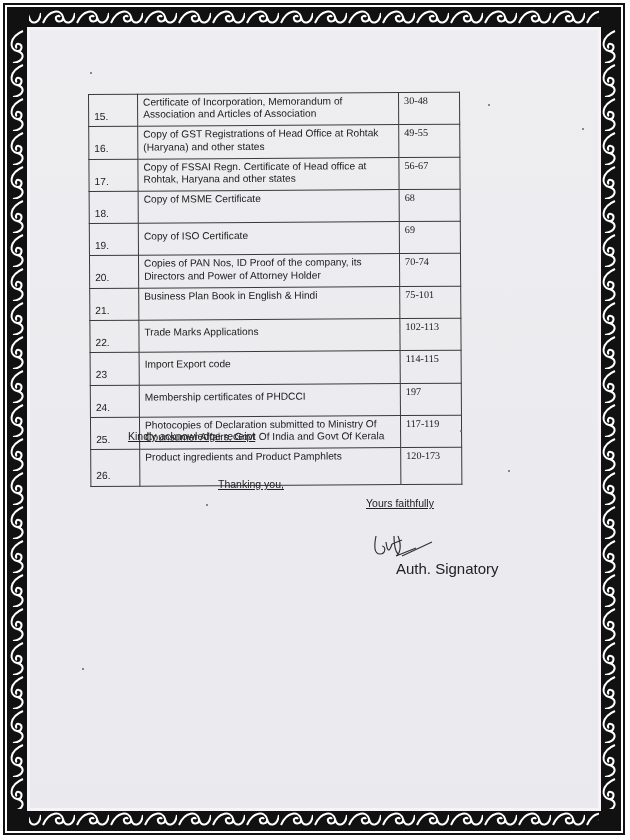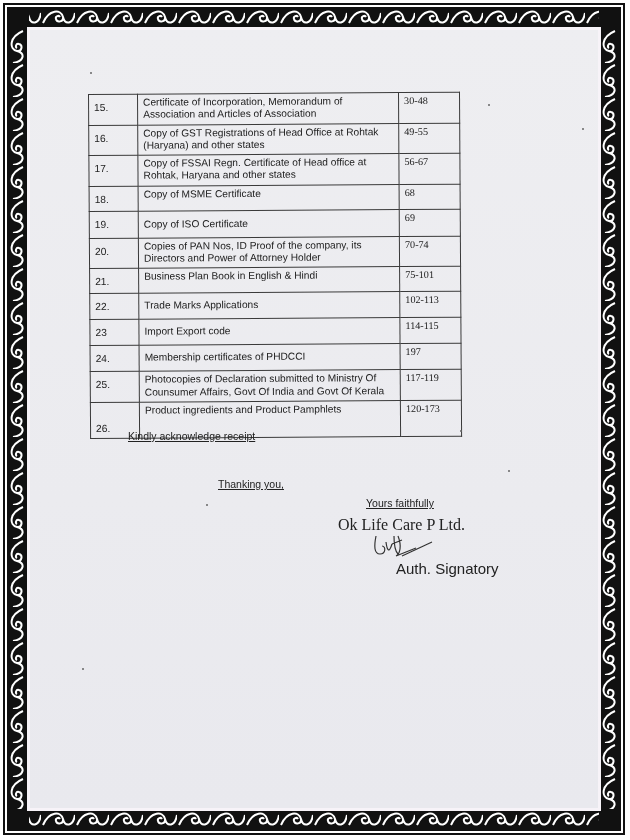--- a/index.html
+++ b/index.html
@@ -23,21 +23,21 @@
   }
   .doc-table {
     position: absolute; left: 58px; top: 64px; width: 372px;
     border-collapse: collapse; font-size: 10.2px; color: #222;
     transform: rotate(-0.35deg); transform-origin: left top;
   }
   .doc-table td {
     border: 1px solid #3a3a3a; vertical-align: top; padding: 2px 5px 3px 5px;
     line-height: 12.3px;
   }
-  .doc-table td.num { width: 38px; padding-top: 7px; }
+  .doc-table td.num { width: 38px; padding-top: 16px; }
   .doc-table td.desc { width: 250px; }
   .doc-table td.pages { width: 50px; font-family: Liberation Serif, serif; }
   .doc-table tr { height: 25px; }
   .text { position: absolute; font-size: 10.5px; color: #222; text-decoration: underline; }
   .company { position: absolute; font-family: "Liberation Serif", serif; font-size: 16px; color: #222; }
   .sig-title { position: absolute; font-size: 15px; color: #222; }
   .speck { position: absolute; width: 2px; height: 2px; background: #666; border-radius: 1px; }
 </style>
 </head>
 <body>
@@ -130,21 +130,20 @@
         <td class="num" style="padding-top:20px">26.</td>
         <td class="desc">Product ingredients and Product Pamphlets</td>
         <td class="pages">120-173</td>
       </tr>
     </tbody>
   </table>
 
   <div class="text" style="left:98px;top:400px">Kindly acknowledge receipt</div>
   <div class="text" style="left:188px;top:448px">Thanking you,</div>
   <div class="text" style="left:336px;top:467px">Yours faithfully</div>
-  <div class="company" style="left:308px;top:486px">Ok Life Care P Ltd.</div>
   <svg style="position:absolute;left:342px;top:502px" width="70" height="28" viewBox="0 0 70 28">
     <path d="M4 4 C 2 14, 2 22, 8 22 C 14 22, 14 14, 10 14 M14 10 C 15 18, 17 22, 20 12 M22 4 C 22 14, 24 20, 26 22 M20 12 L 30 8 M26 4 C 30 14, 28 22, 24 24 L 44 16 M30 24 L 60 10" fill="none" stroke="#333" stroke-width="1.2"></path>
   </svg>
   <div class="sig-title" style="left:366px;top:530px">Auth. Signatory</div>
 
   <div class="speck" style="left:60px;top:42px"></div>
   <div class="speck" style="left:458px;top:74px"></div>
   <div class="speck" style="left:552px;top:98px"></div>
   <div class="speck" style="left:430px;top:400px"></div>
   <div class="speck" style="left:478px;top:440px"></div>

